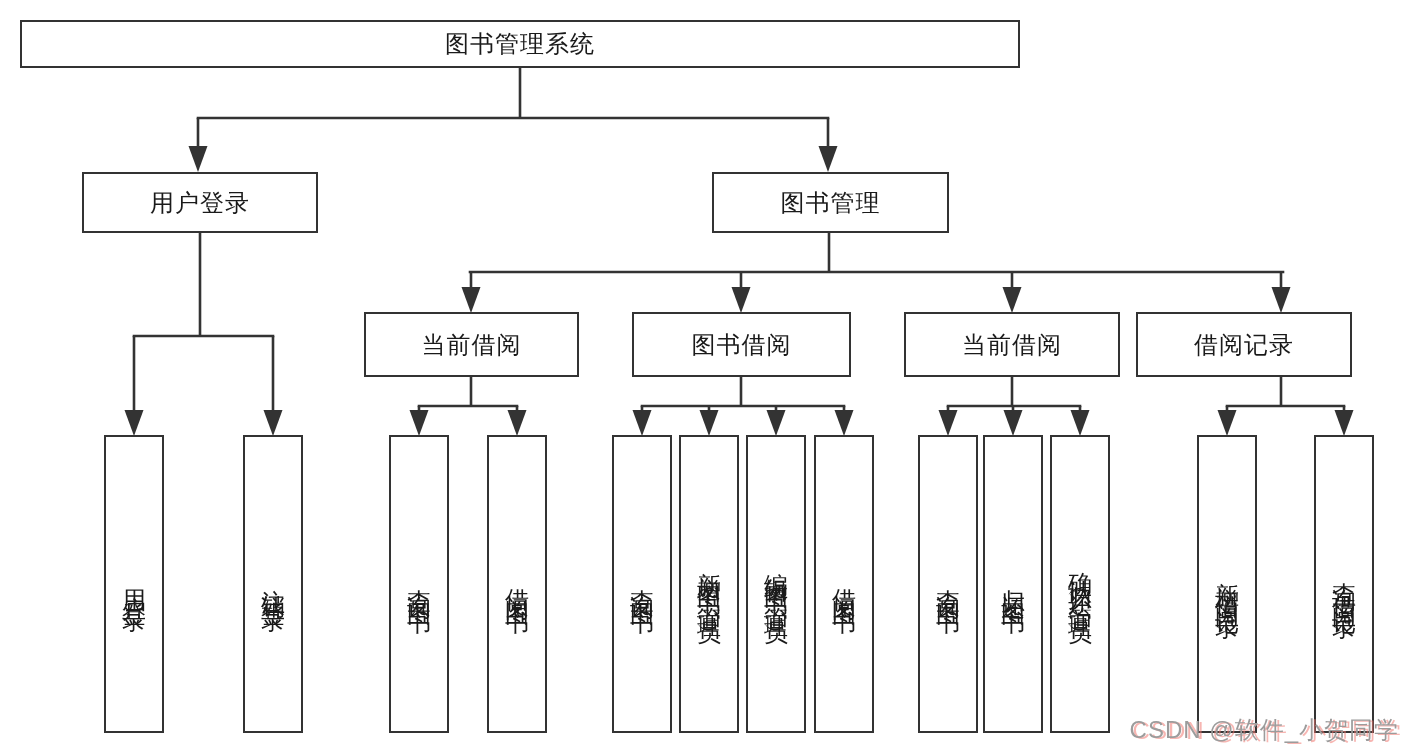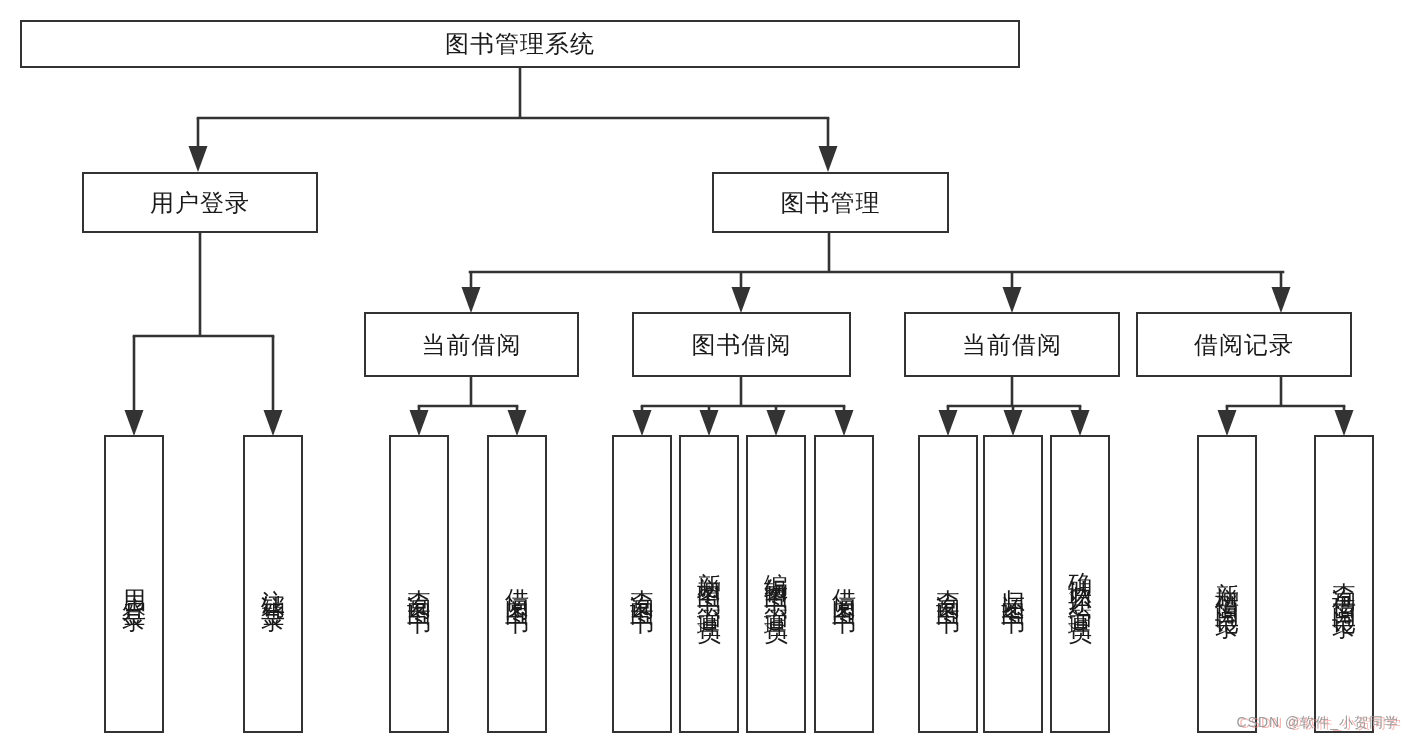--- a/index.html
+++ b/index.html
@@ -41,21 +41,21 @@
     text-orientation: mixed;
     font-size: 24px;
     letter-spacing: 7px;
     line-height: 1;
     color: #1a1a1a;
   }
   .watermark {
     position: absolute;
     right: 6px;
     top: 714px;
-    font-size: 14px;
+    font-size: 24px;
     letter-spacing: 1px;
     color: #9c9c9c;
     text-shadow: 3px 1px 0 rgba(240, 122, 115, 0.55);
     white-space: nowrap;
   }
 </style>
 </head>
 <body>
 
 <div class="stage">

